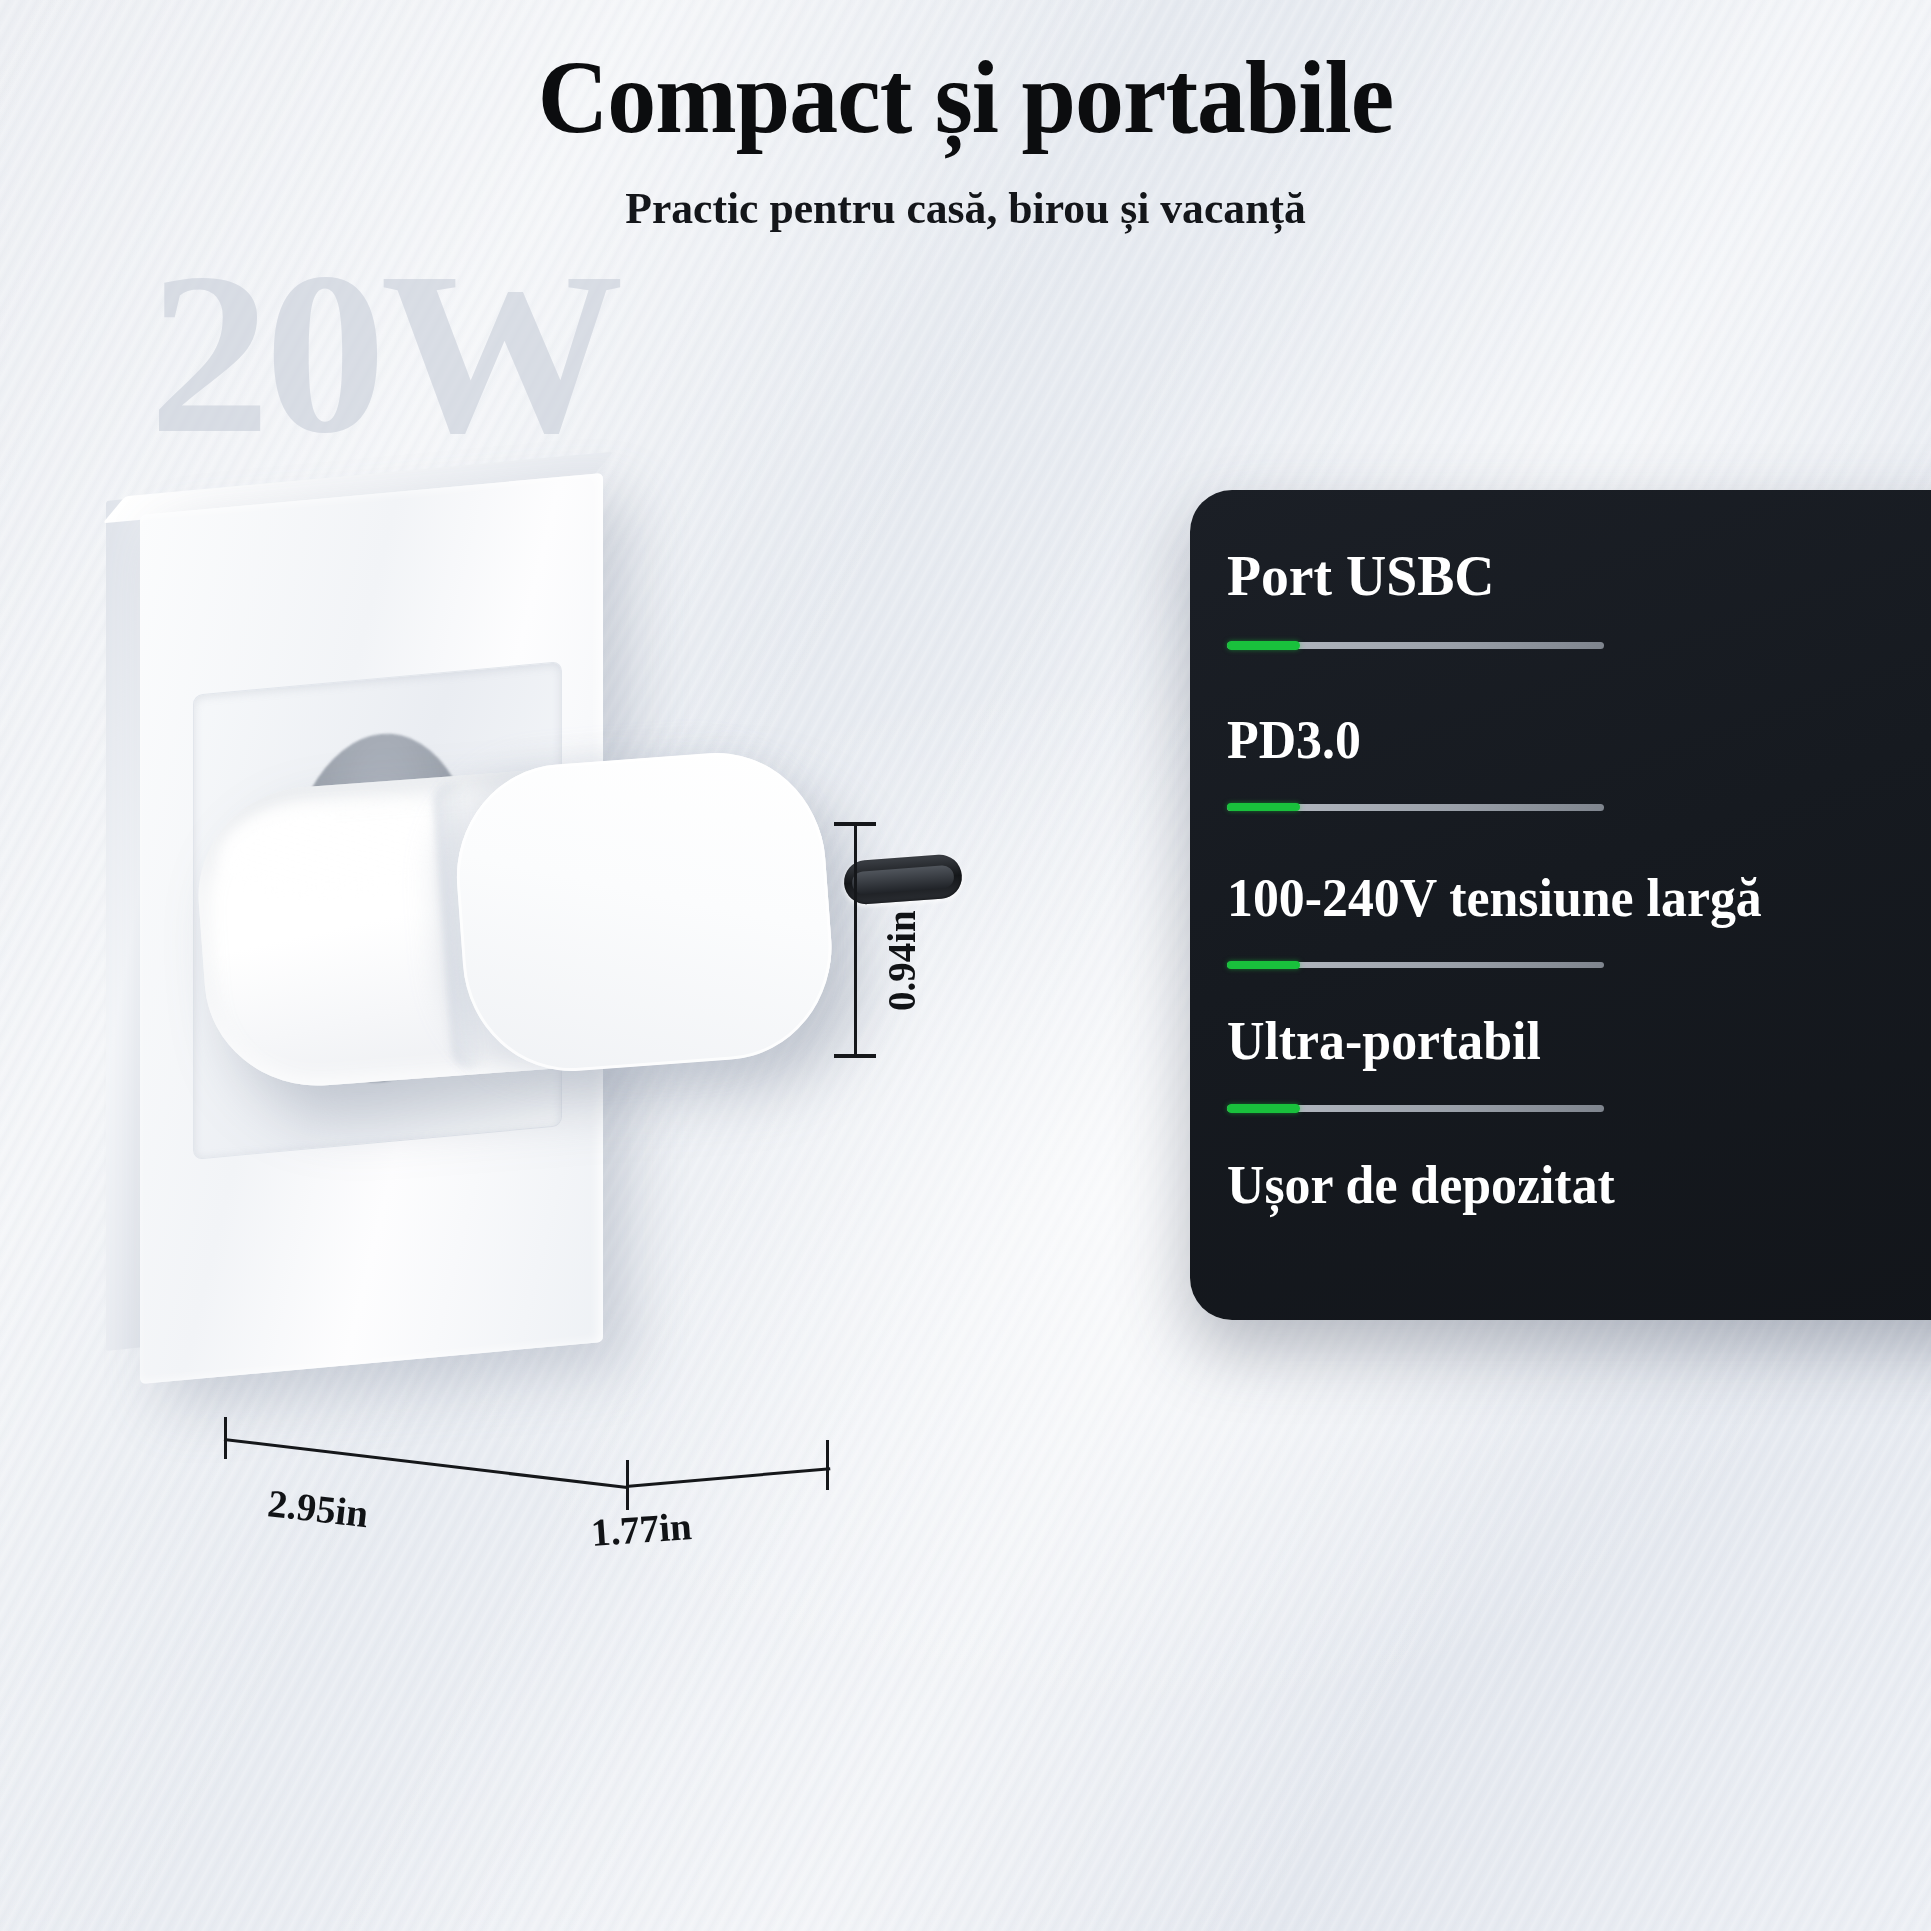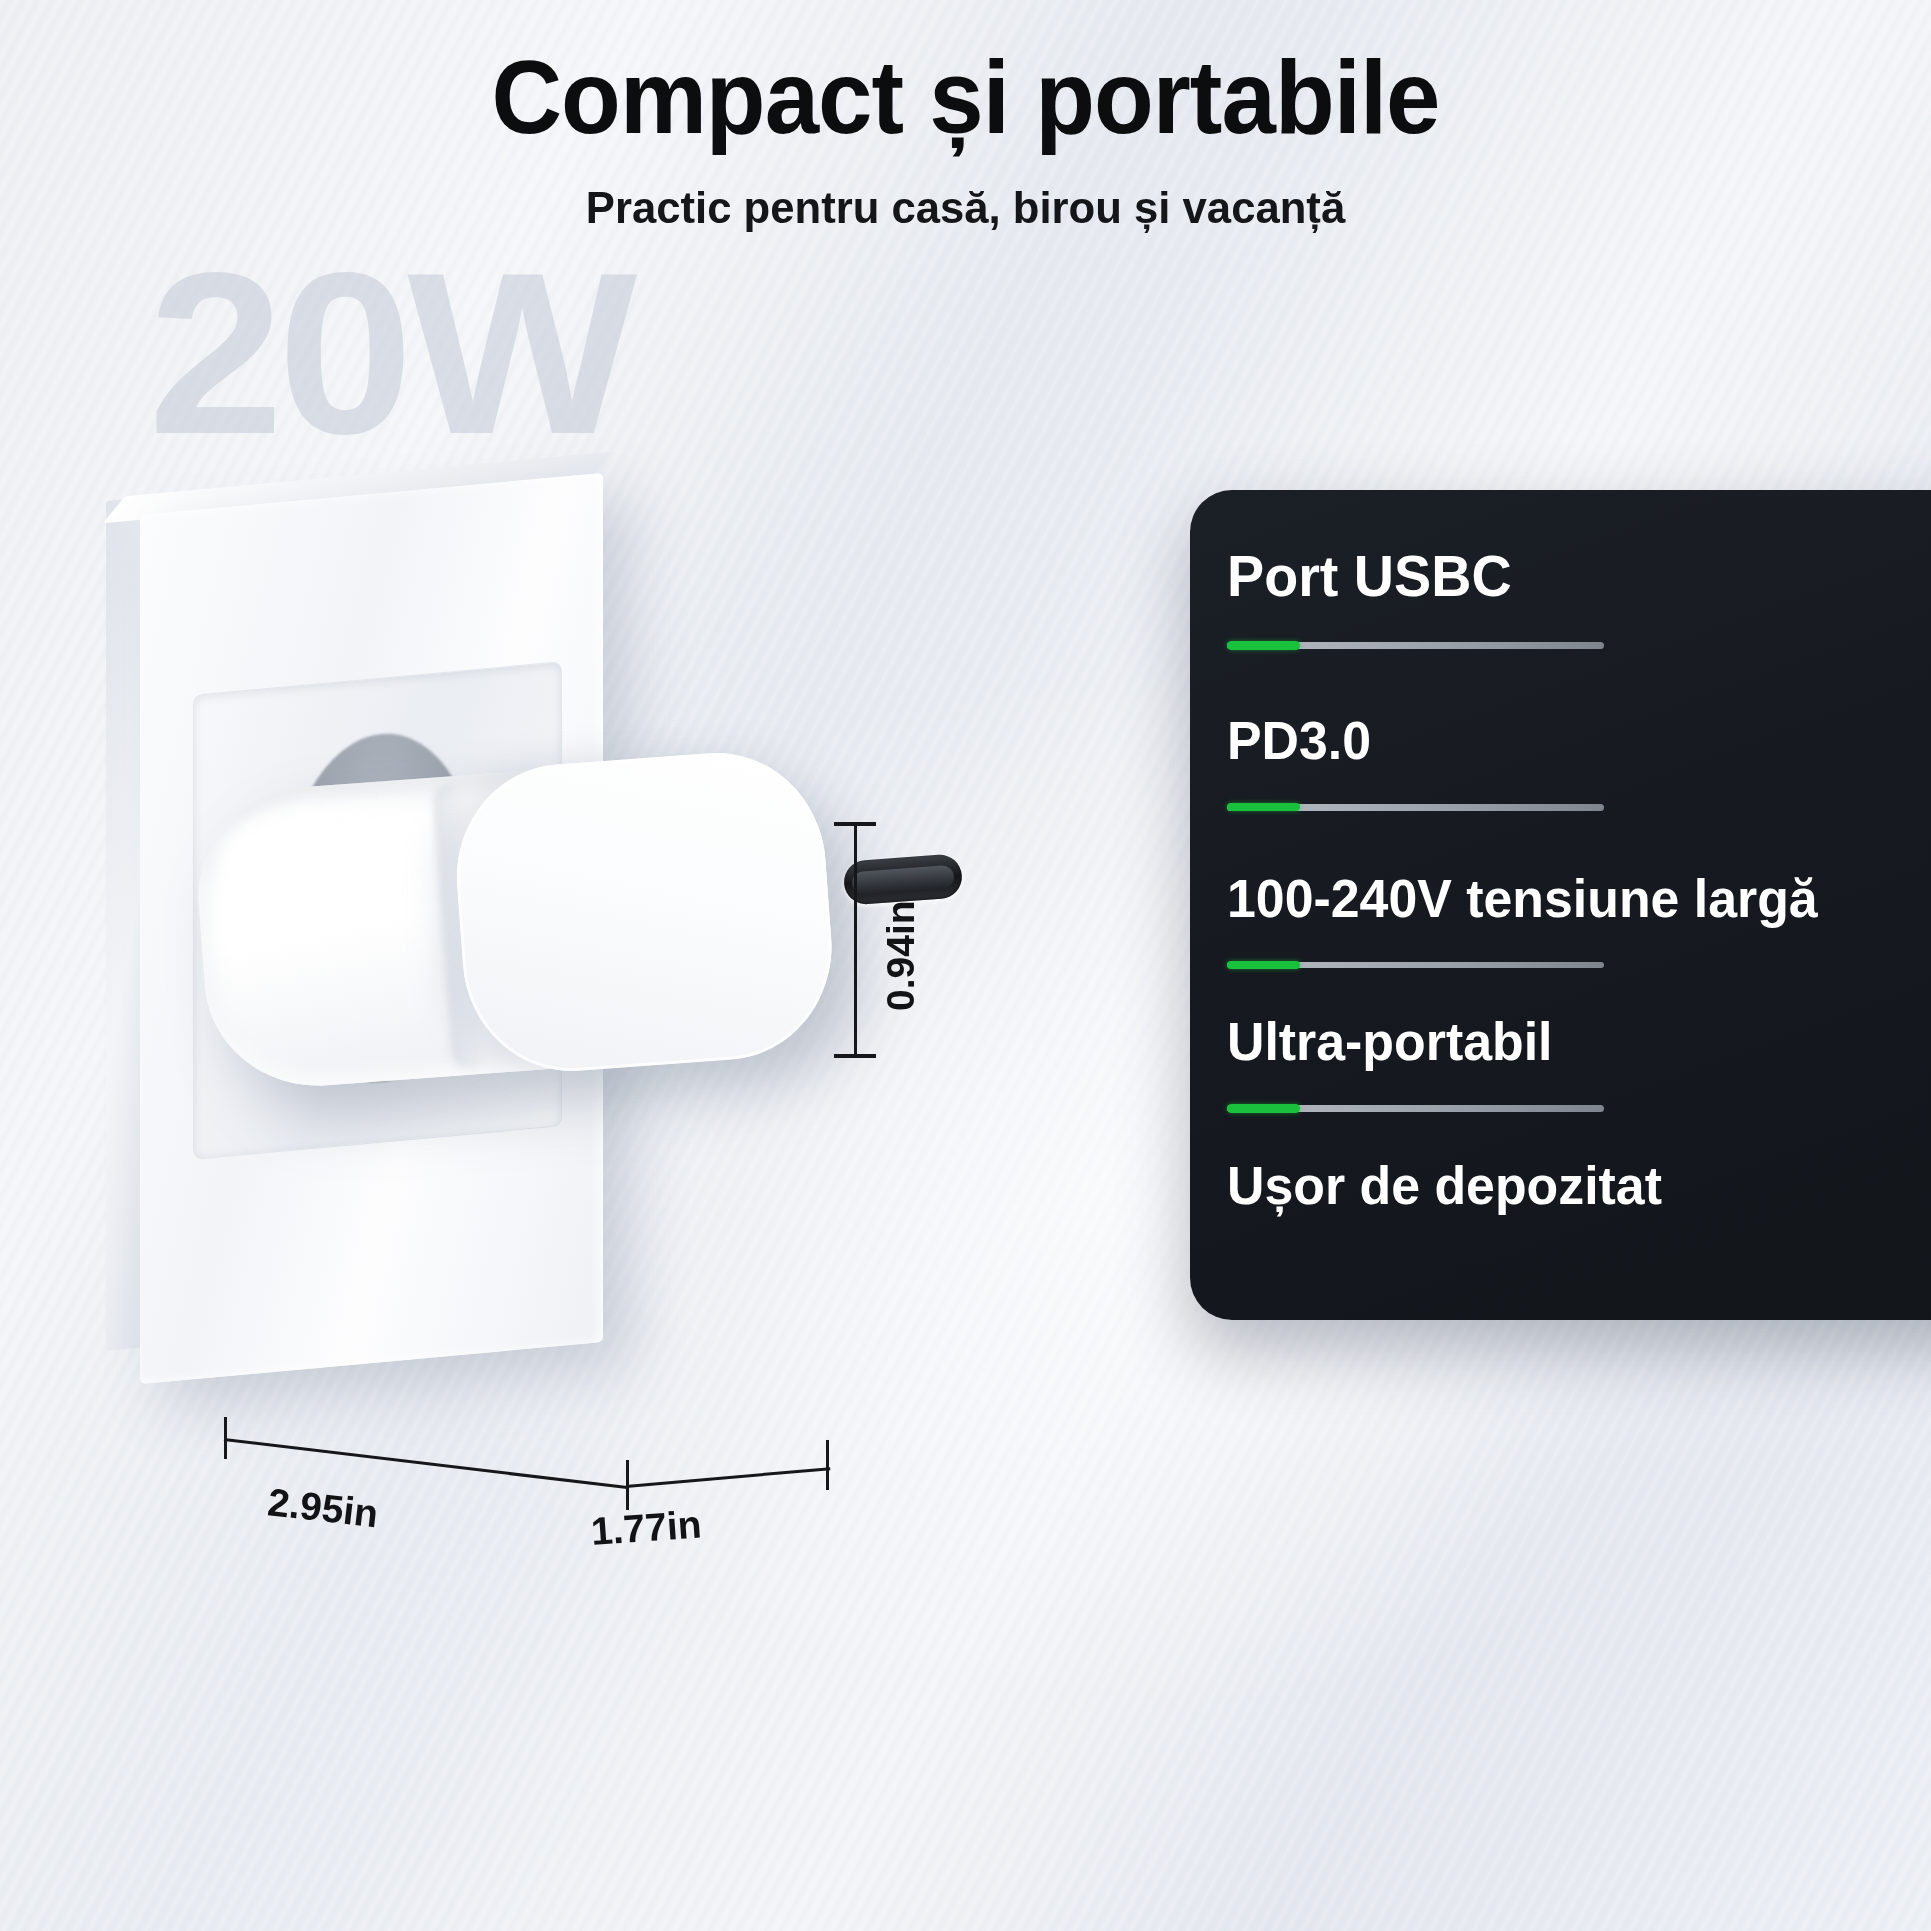--- a/index.html
+++ b/index.html
@@ -8,20 +8,21 @@
     font-family:"Liberation Sans", sans-serif;
     overflow:hidden;
     background:#e9ecf1;
   }
   #stage{
     position:relative;width:1931px;height:1931px;overflow:hidden;
     background:
       linear-gradient(118deg, rgba(255,255,255,0) 0%, rgba(255,255,255,.55) 22%, rgba(255,255,255,0) 40%),
       linear-gradient(118deg, rgba(255,255,255,0) 45%, rgba(255,255,255,.45) 62%, rgba(255,255,255,0) 78%),
       linear-gradient(126deg,#eef0f4 0%,#e6eaf0 35%,#eceff4 58%,#e4e8ef 80%,#edf0f5 100%);
+    font-family: Liberation Serif, serif;
   }
   
   #stage::before{
     content:"";position:absolute;inset:0;pointer-events:none;
     background:repeating-linear-gradient(118deg,
       rgba(255,255,255,0) 0px,
       rgba(255,255,255,0.22) 1.9px,
       rgba(255,255,255,0) 4.8px,
       rgba(188,196,208,0.10) 7.7px,
       rgba(255,255,255,0) 12.6px);

